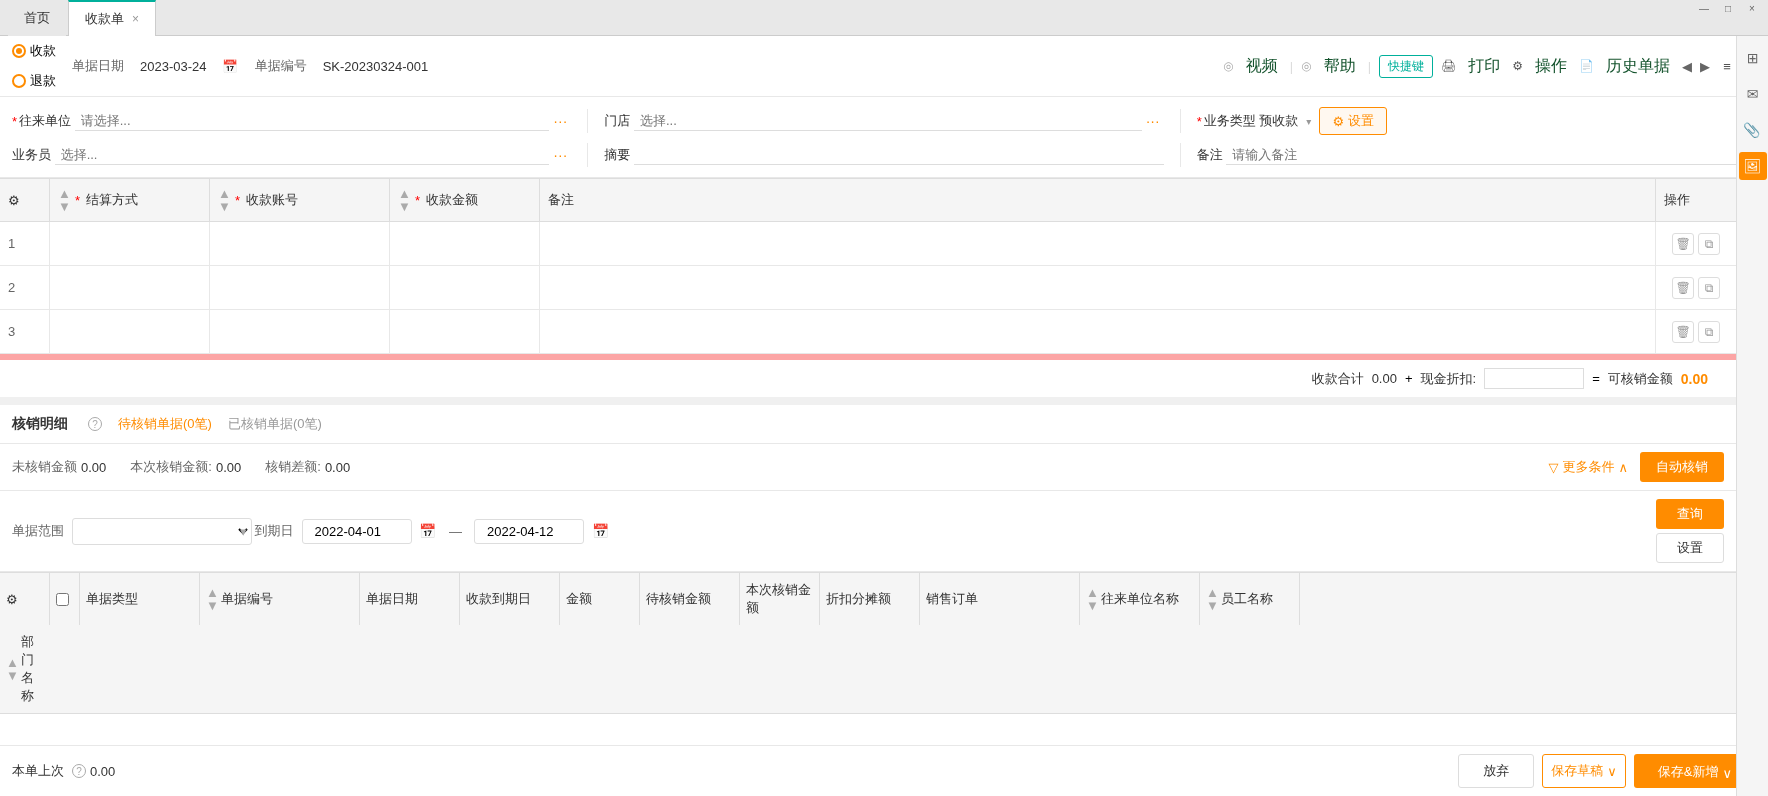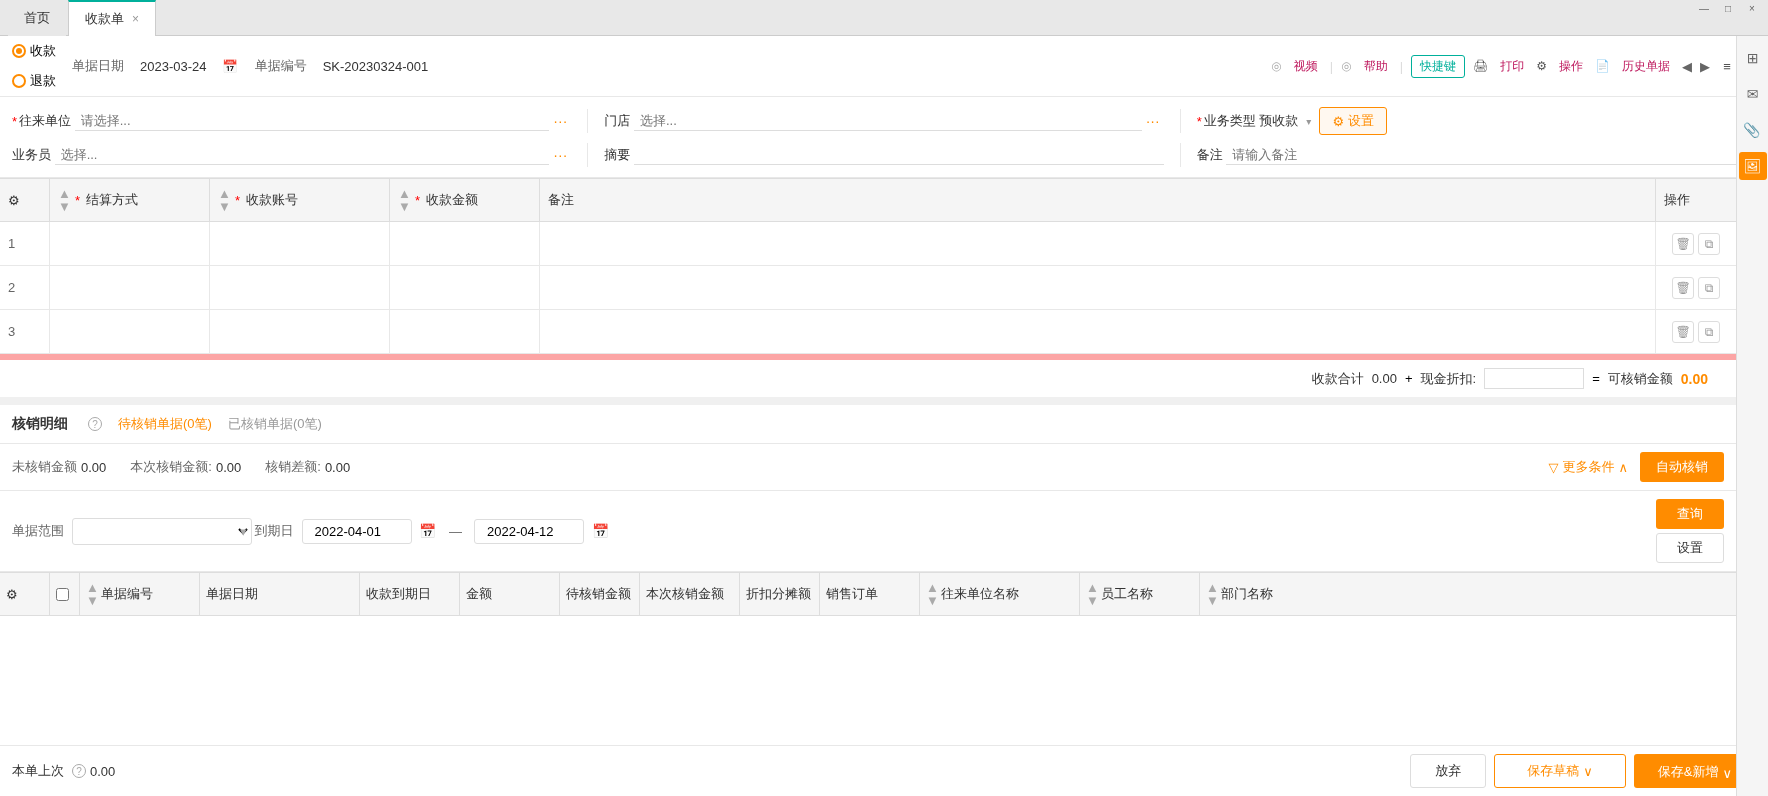--- a/index.html
+++ b/index.html
@@ -35,21 +35,21 @@
       display: flex; align-items: center; padding: 6px 12px; background: #fff;
       border-bottom: 1px solid #e8e8e8; gap: 16px; flex-shrink: 0;
     }
     .radio-group { display: flex; align-items: center; gap: 12px; flex-direction: column; }
     .radio-item { display: flex; align-items: center; gap: 4px; cursor: pointer; }
     .radio-dot { width: 14px; height: 14px; border-radius: 50%; border: 2px solid #ff8c00; background: #fff; display: flex; align-items: center; justify-content: center; }
     .radio-dot.active::after { content: ''; width: 6px; height: 6px; border-radius: 50%; background: #ff8c00; display: block; }
     .field-label { color: #666; }
     .field-value { color: #333; font-weight: normal; }
     .toolbar-right { margin-left: auto; display: flex; align-items: center; gap: 8px; }
-    .toolbar-btn { display: flex; align-items: center; gap: 3px; color: #be185d; cursor: pointer; font-size: 12px; padding: 2px 4px; }
+    .toolbar-btn { display: flex; align-items: center; gap: 3px; color: #14532d; cursor: pointer; font-size: 16px; padding: 2px 4px; }
     .toolbar-sep { color: #ddd; }
     .shortcut-btn { background: #fff; border: 1px solid #00b09b; color: #00b09b; padding: 2px 8px; border-radius: 3px; cursor: pointer; font-size: 12px; }
     .layout-icons { display: flex; gap: 2px; }
     .layout-icon { width: 18px; height: 18px; display: flex; align-items: center; justify-content: center; cursor: pointer; color: #555; }
     .layout-icon.active { background: #ff8c00; color: #fff; border-radius: 2px; }
 
     
     .form-area {
       padding: 10px 12px; background: #fff; border-bottom: 1px solid #e8e8e8;
       display: flex; flex-direction: column; gap: 8px; flex-shrink: 0;
@@ -173,21 +173,21 @@
     .hexiao-th:last-child { border-right: none; }
 
     
     .bottom-bar {
       display: flex; align-items: center; padding: 8px 12px; background: #fff;
       border-top: 1px solid #e8e8e8; gap: 12px; flex-shrink: 0;
     }
     .bottom-info { display: flex; align-items: center; gap: 4px; color: #333; }
     .bottom-actions { margin-left: auto; display: flex; gap: 8px; }
     .btn-abandon { background: #fff; color: #333; border: 1px solid #ddd; padding: 7px 24px; border-radius: 3px; cursor: pointer; font-size: 13px; }
-    .btn-save-draft { background: #fff; color: #ff8c00; border: 1px solid #ff8c00; padding: 7px 32px; border-radius: 3px; cursor: pointer; font-size: 13px; display: flex; align-items: center; gap: 4px; }
+    .btn-save-draft { background: #fff; color: #ff8c00; border: 1px solid #ff8c00; padding: 7px 8px; border-radius: 3px; cursor: pointer; font-size: 13px; display: flex; align-items: center; gap: 4px; }
     .btn-save-new { background: #ff8c00; color: #fff; border: none; padding: 7px 24px; border-radius: 3px; cursor: pointer; font-size: 13px; display: flex; align-items: flex-end; gap: 4px; }
 
     
     .right-sidebar {
       position: fixed; right: 0; top: 36px; width: 32px; height: calc(796px - 36px);
       background: #f5f5f5; border-left: 1px solid #ddd;
       display: flex; flex-direction: column; align-items: center; padding: 8px 0; gap: 8px;
     }
     .sidebar-icon { width: 28px; height: 28px; display: flex; align-items: center; justify-content: center; cursor: pointer; color: #666; font-size: 14px; border-radius: 3px; }
     .sidebar-icon.active { background: #ff8c00; color: #fff; }
@@ -447,20 +447,23 @@
     </div>
 
     <div class="hexiao-table-header">
       <div class="hexiao-th">
         <span>⚙</span>
       </div>
       <div class="hexiao-th">
         <input type="checkbox" style="">
       </div>
       <div class="hexiao-th">
+        <span>单据类型</span>
+      </div>
+      <div class="hexiao-th">
         <span class="sort-icon">
             <span>▲</span>
             <span>▼</span>
           </span>
         <span>单据编号</span>
       </div>
       <div class="hexiao-th">
         <span>单据日期</span>
       </div>
       <div class="hexiao-th">

